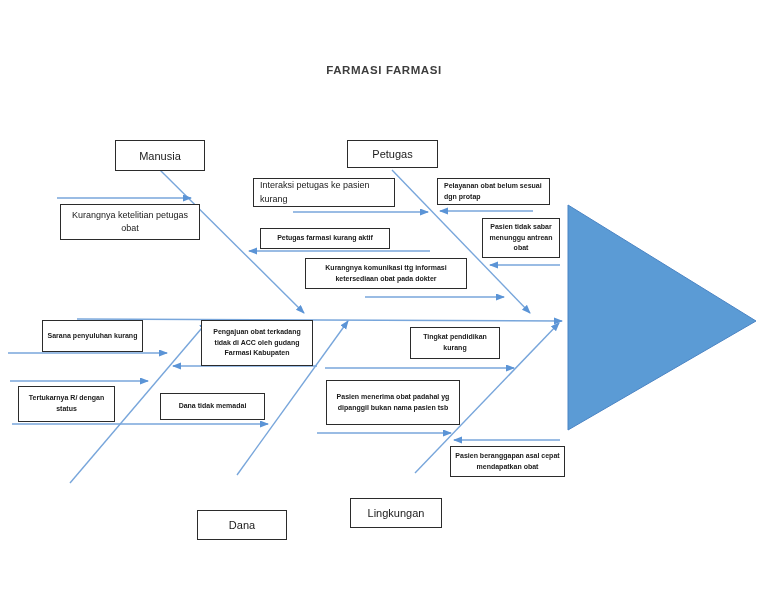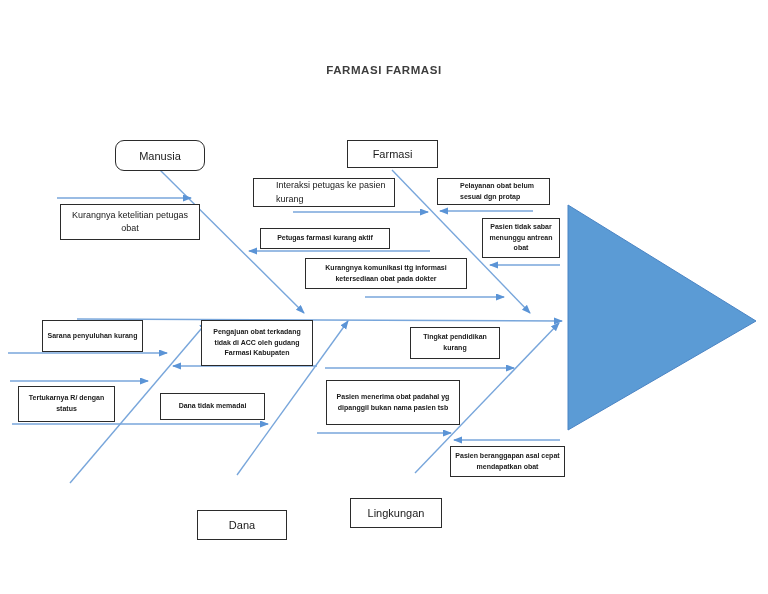--- a/index.html
+++ b/index.html
@@ -6,21 +6,21 @@
   #page{position:relative;width:768px;height:594px;background:#ffffff;overflow:hidden;
         font-family:"Liberation Sans", sans-serif;}
   #diagram-svg{position:absolute;left:0;top:0;width:768px;height:594px;}
   .title{position:absolute;left:0;top:64px;width:768px;text-align:center;
          font-size:11.5px;font-weight:bold;letter-spacing:0.6px;color:#3d3d3d;}
   .box{position:absolute;box-sizing:border-box;background:#ffffff;color:#1a1a1a;
        display:flex;align-items:center;justify-content:center;text-align:center;}
   .cat-box{border:1.6px solid #2b2b2b;font-size:11px;}
   .cause{border:1.2px solid #2b2b2b;font-size:7px;font-weight:bold;line-height:1.55;padding:1px 3px;}
   .cause-lg{border:1.4px solid #2b2b2b;font-size:9px;font-weight:normal;line-height:1.5;padding:1px 4px;}
-  .align-left{justify-content:flex-start;text-align:left;padding-left:22px;}
+  .align-left{justify-content:flex-start;text-align:left;padding-left:6px;}
   .effect-label{position:absolute;left:572px;top:287px;width:122px;text-align:center;
                 font-size:11px;line-height:1.6;color:#23323f;background:transparent;}
 </style>
 </head>
 <body>
 
 <div id="page">
 
   <svg id="diagram-svg" viewBox="0 0 768 594" xmlns="http://www.w3.org/2000/svg">
     <defs>
@@ -49,22 +49,22 @@
     <line x1="317" y1="366" x2="173" y2="366" stroke="#78a6db" stroke-width="1.4" marker-end="url(#ah)"></line>
     <line x1="10" y1="381" x2="148" y2="381" stroke="#78a6db" stroke-width="1.4" marker-end="url(#ah)"></line>
     <line x1="12" y1="424" x2="268" y2="424" stroke="#78a6db" stroke-width="1.4" marker-end="url(#ah)"></line>
     <line x1="325" y1="368" x2="514" y2="368" stroke="#78a6db" stroke-width="1.4" marker-end="url(#ah)"></line>
     <line x1="317" y1="433" x2="451" y2="433" stroke="#78a6db" stroke-width="1.4" marker-end="url(#ah)"></line>
     <line x1="560" y1="440" x2="454" y2="440" stroke="#78a6db" stroke-width="1.4" marker-end="url(#ah)"></line>
   </svg>
 
   <div class="title">FARMASI FARMASI</div>
 
-  <div class="box cat-box" style="left:115px;top:140px;width:90px;height:31px;border-radius:9px;">Manusia</div>
-  <div class="box cat-box" style="left:347px;top:140px;width:91px;height:28px;">Farmasi</div>
+  <div class="box cat-box" style="left:115px;top:140px;width:90px;height:31px;">Manusia</div>
+  <div class="box cat-box" style="left:347px;top:140px;width:91px;height:28px;">Petugas</div>
   <div class="box cat-box" style="left:197px;top:478px;width:90px;height:30px;margin-top:32px;">Dana</div>
   <div class="box cat-box" style="left:350px;top:498px;width:92px;height:30px;">Lingkungan</div>
 
   <div class="box cause-lg" style="left:60px;top:204px;width:140px;height:36px;">Kurangnya ketelitian petugas obat</div>
   <div class="box cause" style="left:260px;top:228px;width:130px;height:21px;">Petugas farmasi kurang aktif</div>
   <div class="box cause-lg align-left" style="left:253px;top:178px;width:142px;height:29px;">Interaksi petugas ke pasien kurang</div>
   <div class="box cause align-left" style="left:437px;top:178px;width:113px;height:27px;">Pelayanan obat belum sesuai dgn protap</div>
   <div class="box cause" style="left:482px;top:218px;width:78px;height:40px;">Pasien tidak sabar menunggu antrean obat</div>
   <div class="box cause" style="left:305px;top:258px;width:162px;height:31px;">Kurangnya komunikasi ttg informasi ketersediaan obat pada dokter</div>
   <div class="box cause" style="left:42px;top:320px;width:101px;height:32px;">Sarana penyuluhan kurang</div>

